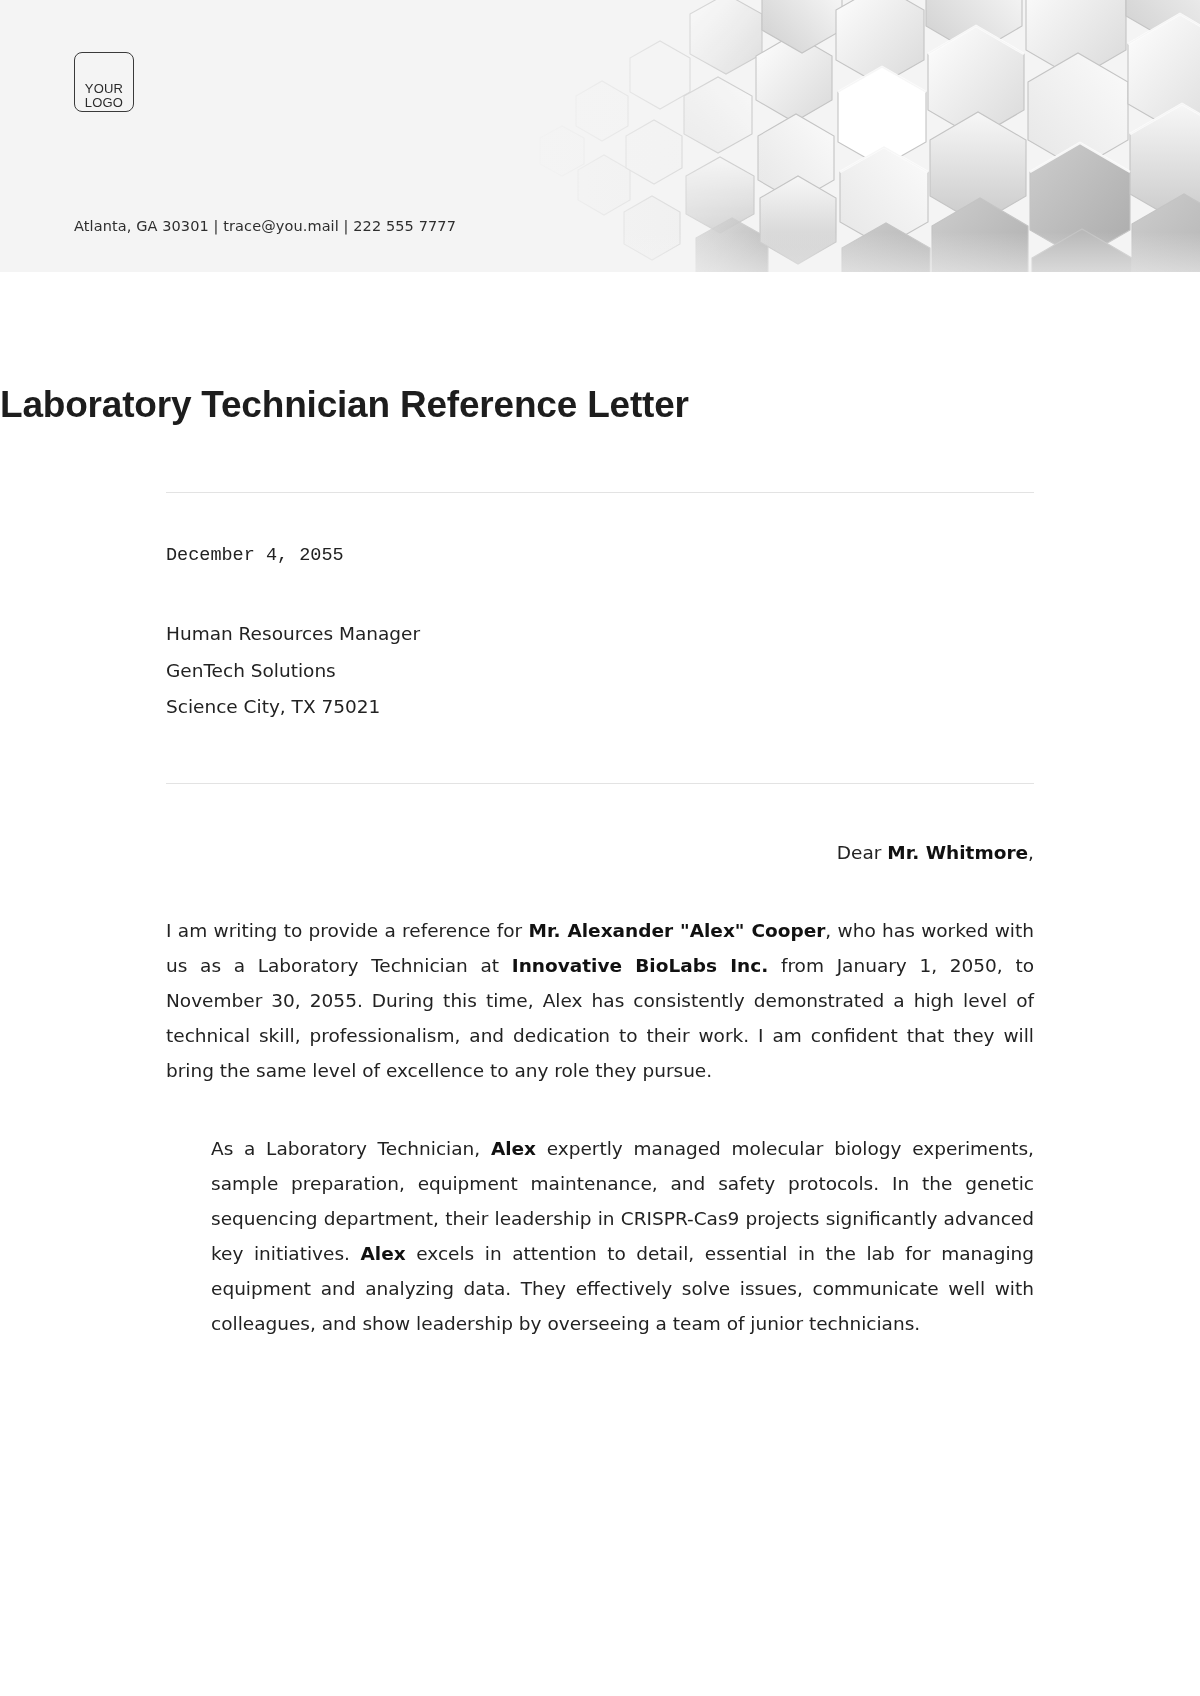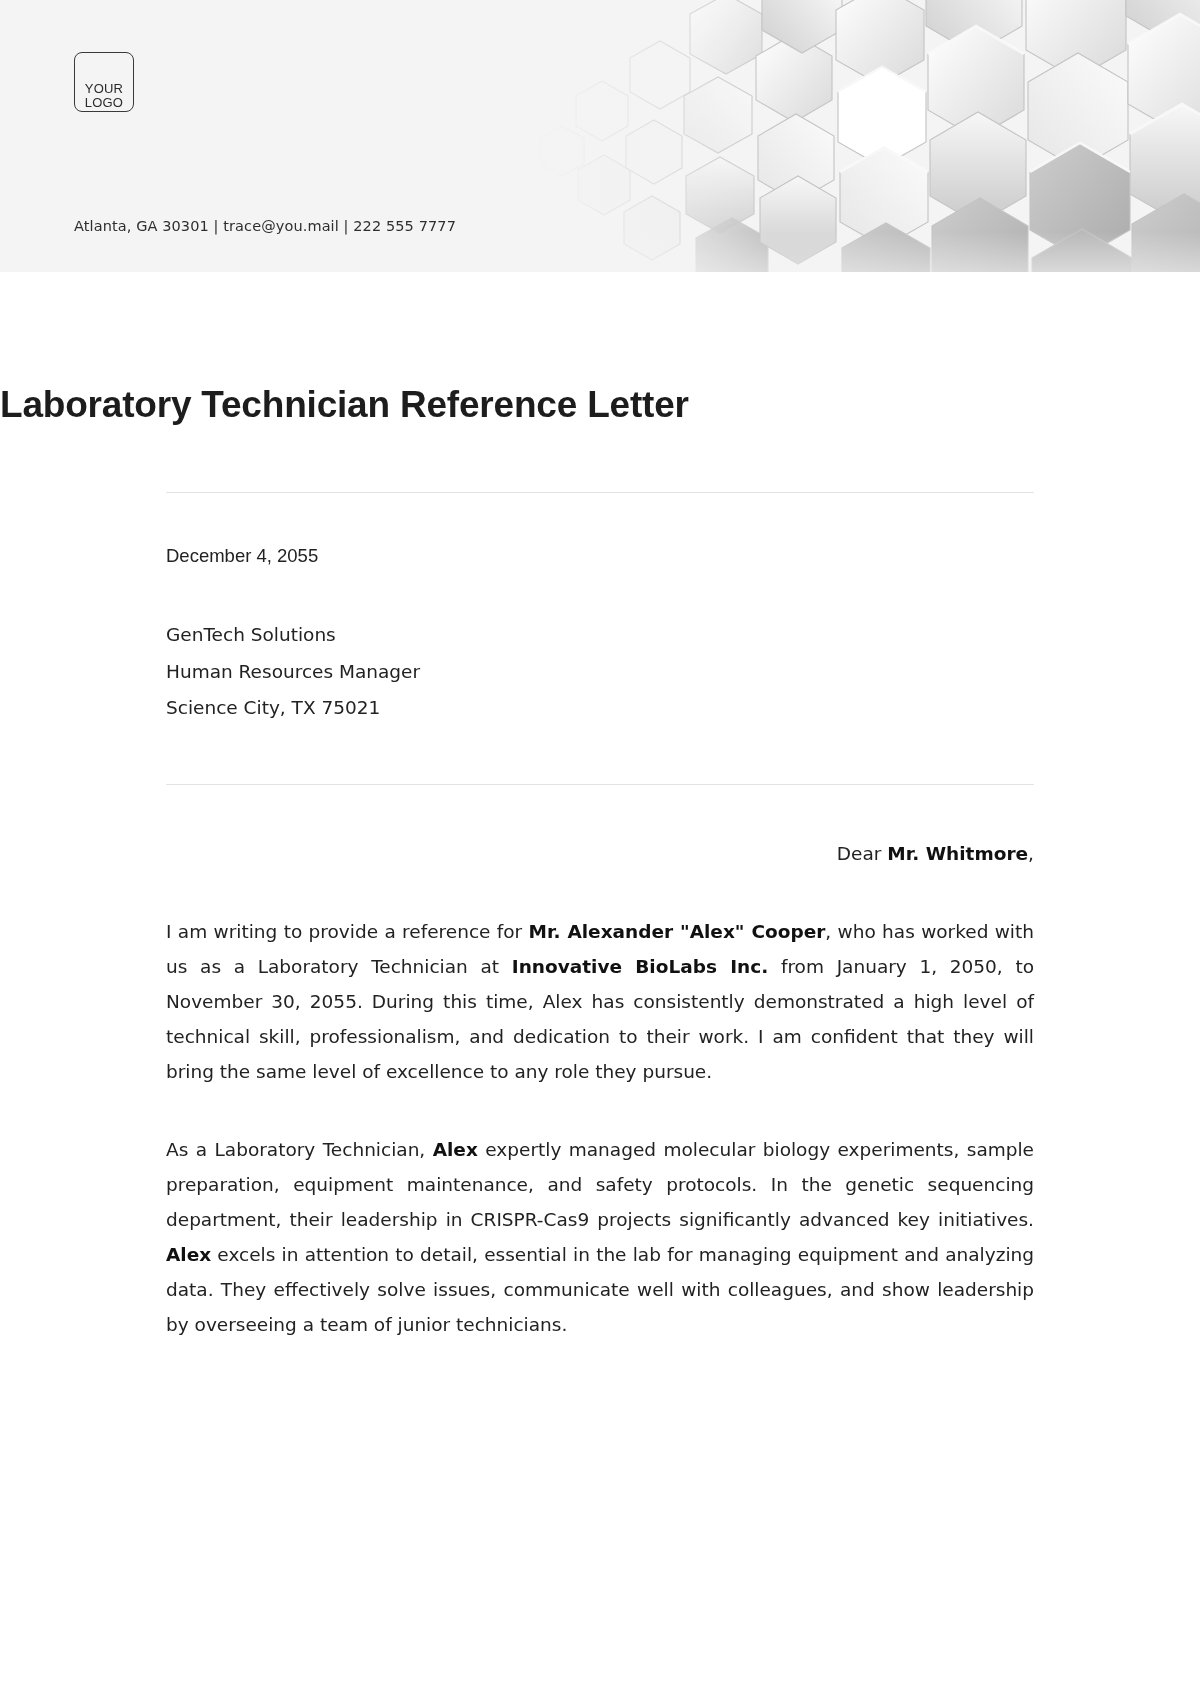--- a/index.html
+++ b/index.html
@@ -123,21 +123,21 @@
   .rule-2 { margin-top: 57px; }
 
   .content {
     width: 868px;
     margin: 0 auto;
   }
   .date-line {
     font-size: 18.5px;
     color: #222;
     margin-top: 52px;
-    font-family: Liberation Sans, sans-serif;
+    font-family: Liberation Mono, monospace;
   }
   .address-block {
     margin-top: 50px;
     font-size: 18.5px;
     line-height: 36.5px;
     color: #222;
     font-family: "DejaVu Sans", sans-serif;
   }
   .address-block .to-line {
     font-weight: bold;
@@ -154,21 +154,21 @@
 
   .para {
     margin-top: 50px;
     font-size: 18.5px;
     line-height: 35px;
     text-align: justify;
     color: #222;
     font-family: "DejaVu Sans", sans-serif;
   }
   .para b { color: #111; font-weight: bold; }
-  .para-2 { margin-top: 43px; }
+  .para-2 { margin-top: 43px; margin-left: 45px; }
 </style>
 </head>
 <body>
 
 <div class="header-band">
 
   <div class="hex-graphic">
     <svg width="760" height="272" viewBox="0 0 760 272" xmlns="http://www.w3.org/2000/svg" aria-hidden="true">
       <defs>
         <linearGradient id="g1" x1="0" y1="0" x2="1" y2="1">
@@ -261,22 +261,22 @@
 
   <h1 class="letter-title">Laboratory Technician Reference Letter</h1>
 
   <div class="rule rule-1"></div>
 
   <div class="content">
 
     <div class="date-line">December 4, 2055</div>
 
     <div class="address-block">
+      <div>Human Resources Manager</div>
       <div>GenTech Solutions</div>
-      <div>Human Resources Manager</div>
       <div>Science City, TX 75021</div>
     </div>
   </div>
 
   <div class="rule rule-2"></div>
 
   <div class="content">
 
     <div class="salutation"><span>Dear </span><b>Mr. Whitmore</b><span>,</span></div>
 

